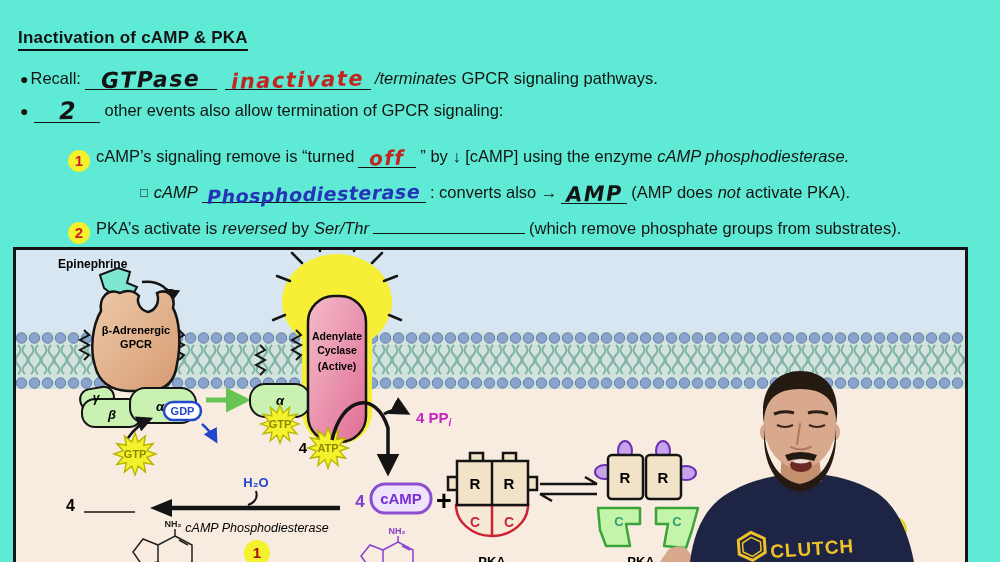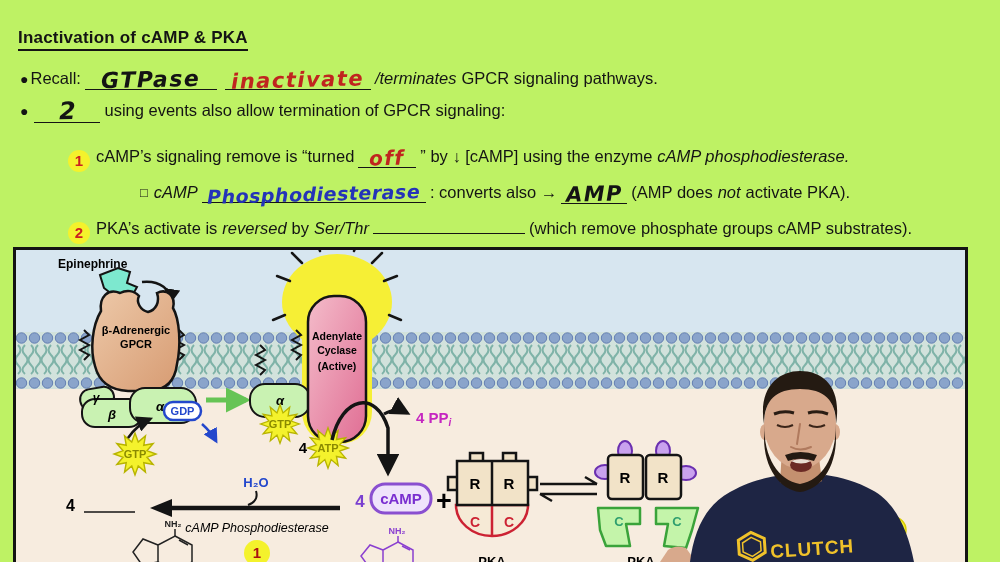--- a/index.html
+++ b/index.html
@@ -1,16 +1,16 @@
 <!DOCTYPE html>
 <html><head>
 <meta charset="utf-8">
 <style>
   html,body{margin:0;padding:0;background:#fff;}
-  #screen{position:relative;width:1000px;height:562px;background:#bef264;overflow:hidden;
+  #screen{position:relative;width:1000px;height:562px;background:#5eead4;overflow:hidden;
           font-family:"Liberation Sans",sans-serif;color:#141414;}
   
   .title{position:absolute;left:18px;top:28px;font-size:17px;font-weight:bold;
          border-bottom:2.5px solid #141414;padding-bottom:1px;letter-spacing:.2px;}
   .line{position:absolute;display:flex;align-items:baseline;white-space:nowrap;font-size:16.5px;}
   .line .gap{width:5px;}
   .it{font-style:italic;margin-top:7px;}
   .blank{display:inline-flex;justify-content:center;align-items:flex-end;
          border-bottom:1.6px solid #141414;height:20px;margin:0 4px;}
   .hw{font-family:"DejaVu Sans",sans-serif;font-style:italic;font-weight:600;
@@ -46,21 +46,21 @@
     <span class="it">/terminates</span>
     <span class="gap"></span>
     <span>GPCR signaling pathways.</span>
   </div>
 
   <div class="line" style="left:20px;top:101px;">
     <span class="bullet">●</span>
     <span class="blank" style="width:66px;">
         <span class="hw black" style="font-size:24px;letter-spacing:0;">2</span>
       </span>
-    <span>using events also allow termination of GPCR signaling:</span>
+    <span>other events also allow termination of GPCR signaling:</span>
   </div>
 
   <div class="line" style="left:68px;top:140px;">
     <span class="badge">1</span>
     <span>cAMP’s signaling remove is “turned</span>
     <span class="blank" style="width:58px;">
         <span class="hw red" style="font-size:20px;">off</span>
       </span>
     <span>” by ↓ [cAMP] using the enzyme</span>
     <span class="gap"></span>
@@ -87,21 +87,21 @@
   <div class="line" style="left:68px;top:212px;">
     <span class="badge">2</span>
     <span>PKA’s activate is</span>
     <span class="gap"></span>
     <span class="it">reversed</span>
     <span class="gap"></span>
     <span>by</span>
     <span class="gap"></span>
     <span class="it">Ser/Thr</span>
     <span class="blank" style="width:152px;"></span>
-    <span>(which remove phosphate groups cAMP substrates).</span>
+    <span>(which remove phosphate groups from substrates).</span>
   </div>
 
   <svg class="panel-svg" width="955" height="315" viewBox="13 247 955 315">
     <defs>
       <pattern id="mem" x="15" y="332" width="13" height="57" patternUnits="userSpaceOnUse">
         <rect width="13" height="57" fill="#d2e2dc"></rect>
         <path d="M3,13 q5,5 0,10 q-5,5 0,10 q5,5 0,9" stroke="#7fb3a8" stroke-width="2" fill="none"></path>
         <path d="M10,13 q-5,5 0,10 q5,5 0,10 q-5,5 0,9" stroke="#7fb3a8" stroke-width="2" fill="none"></path>
         <circle cx="6.5" cy="6" r="5.2" fill="#8aa4cb" stroke="#647fb2" stroke-width="1"></circle>
         <circle cx="6.5" cy="51" r="5.2" fill="#8aa4cb" stroke="#647fb2" stroke-width="1"></circle>

